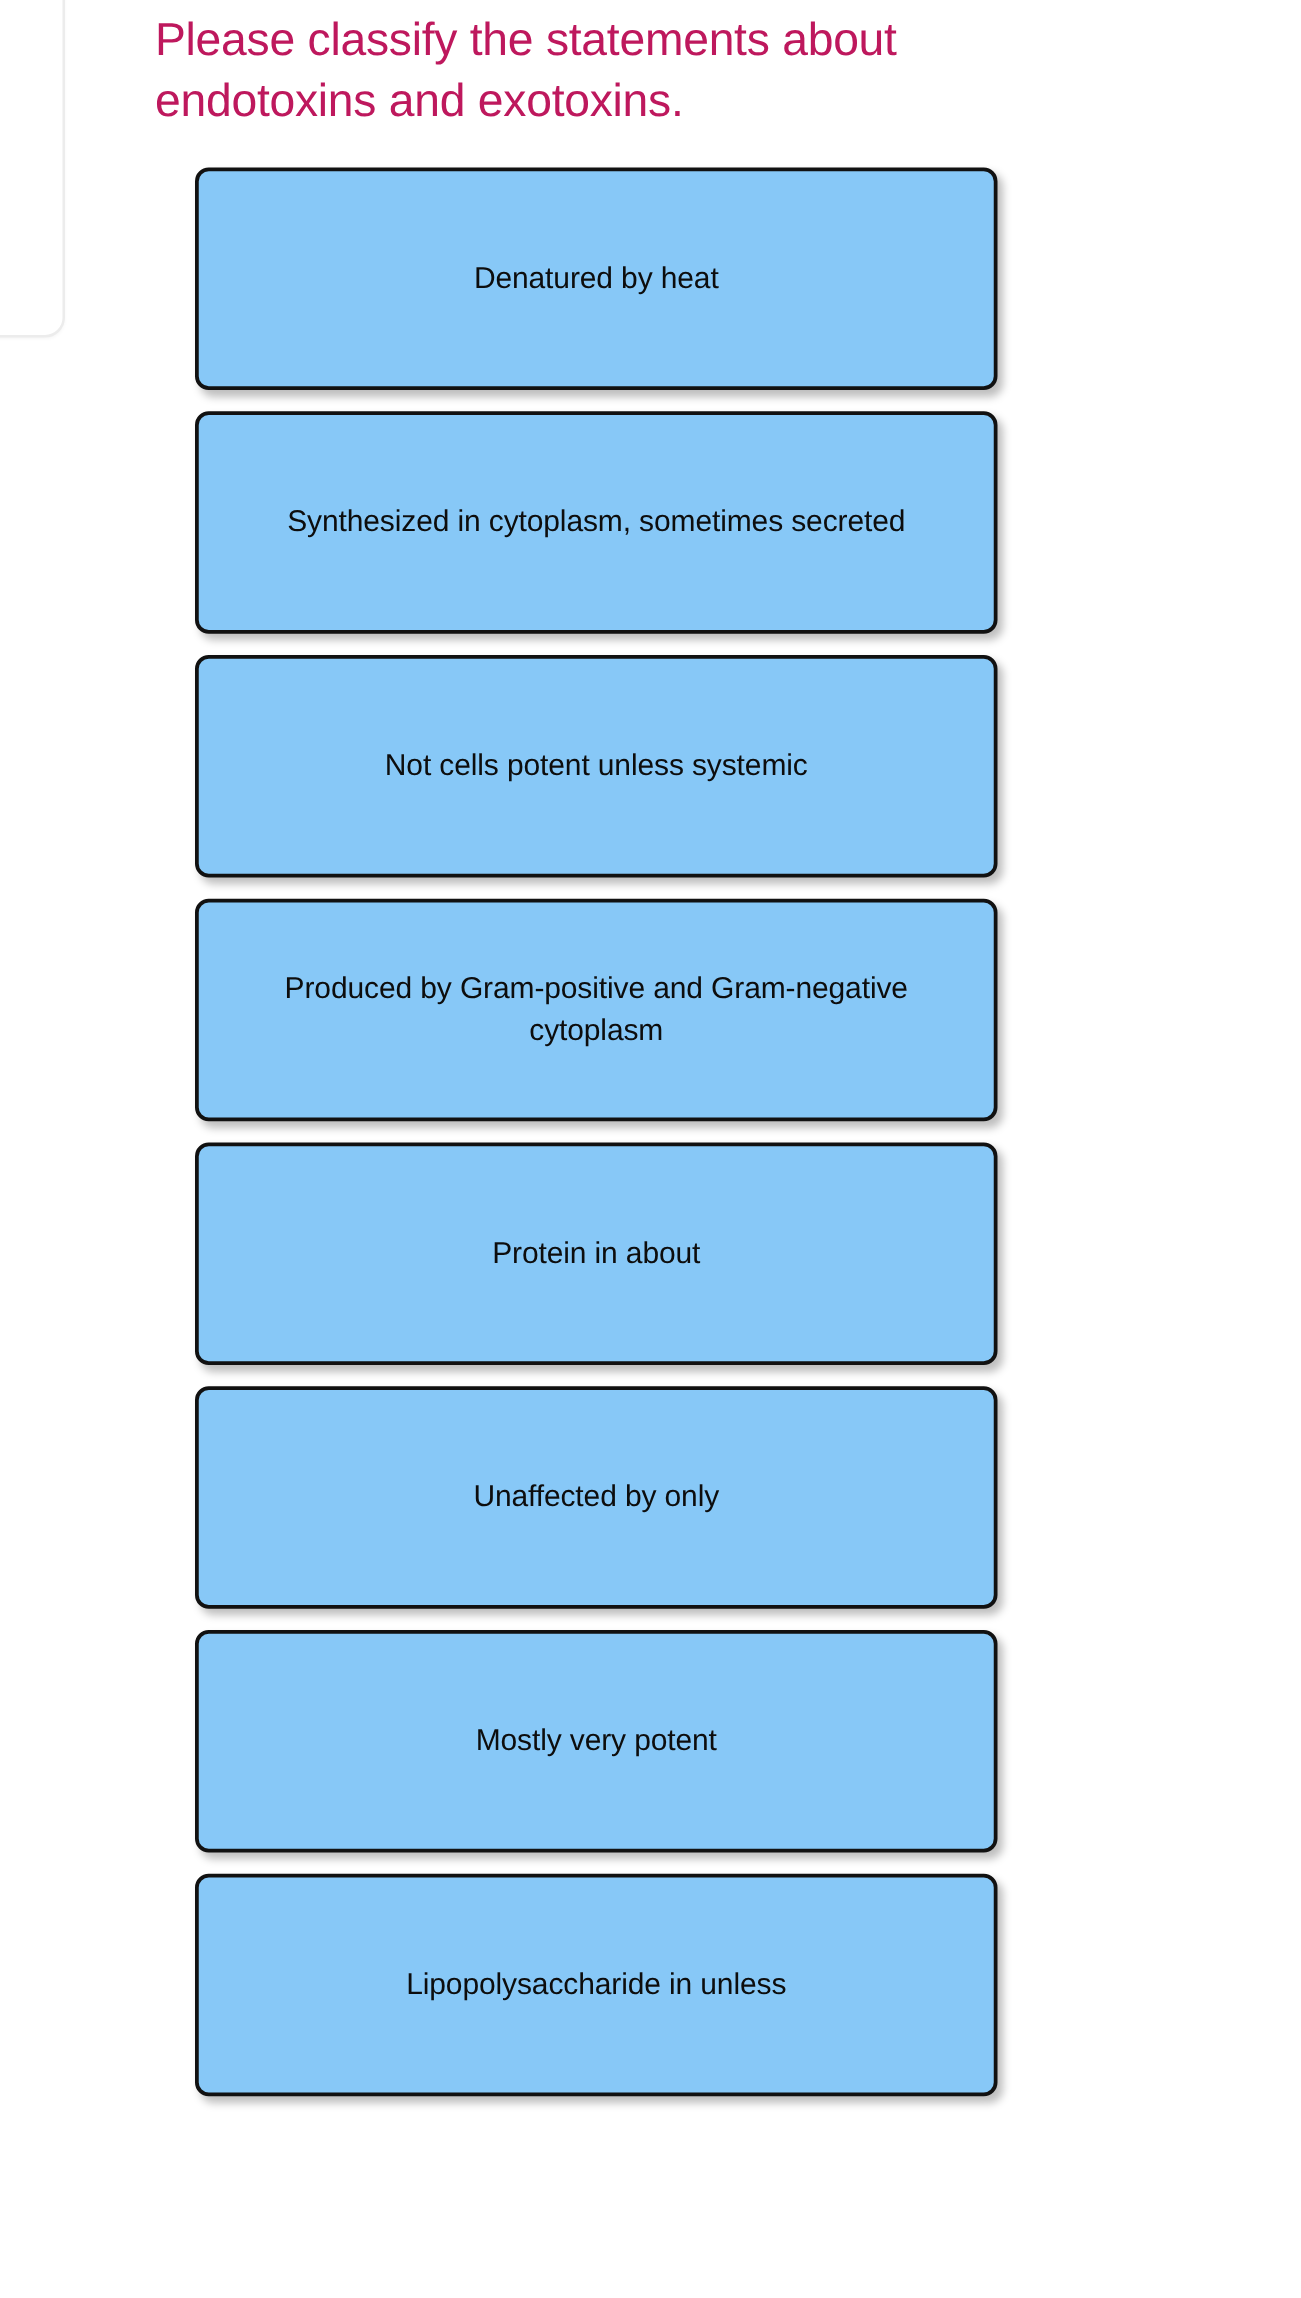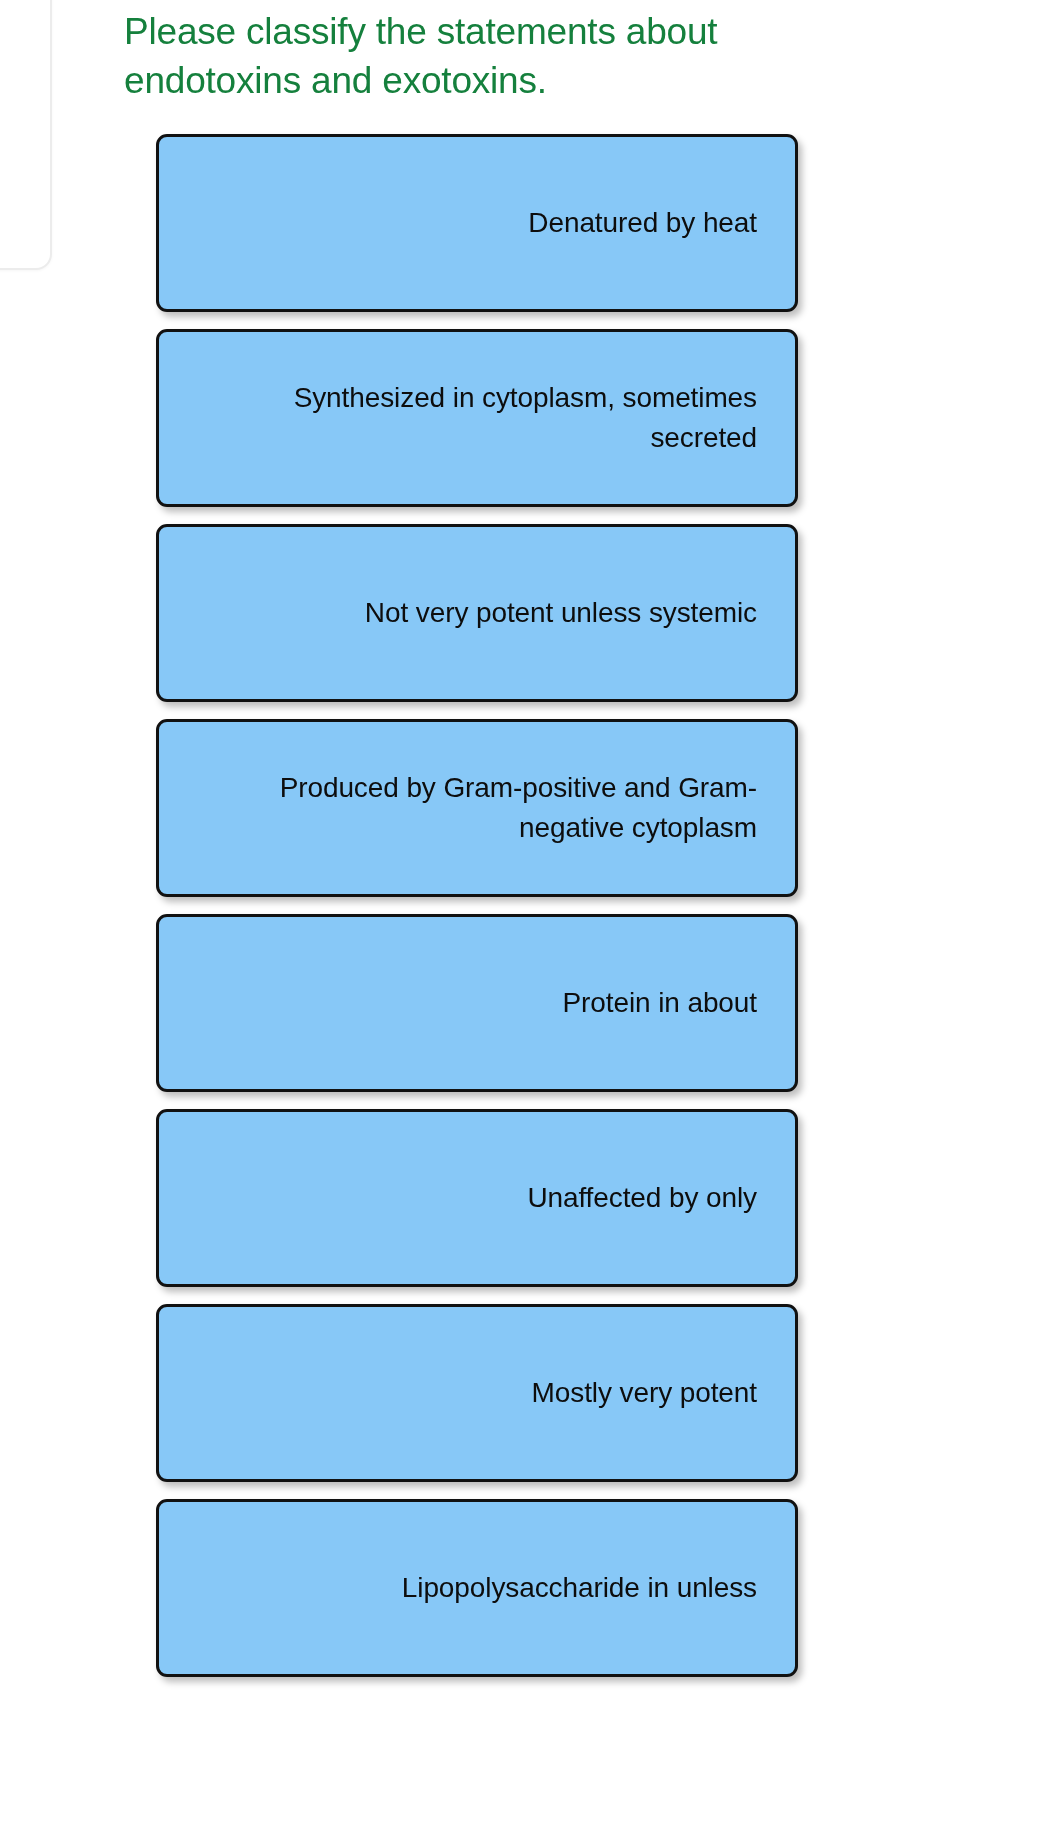--- a/index.html
+++ b/index.html
@@ -31,21 +31,21 @@
   }
 
   
   .prompt {
     position: absolute;
     left: 124px;
     top: 8px;
     width: 700px;
     font-size: 37px;
     line-height: 1.32;
-    color: #15803d;
+    color: #be185d;
     letter-spacing: -0.2px;
     font-weight: 400;
   }
 
   
   .tile-list {
     position: absolute;
     left: 156px;
     top: 134px;
     width: 642px;
@@ -63,22 +63,22 @@
     box-shadow: 4px 5px 7px rgba(0,0,0,0.26);
     display: flex;
     align-items: center;
     justify-content: center;
     cursor: grab;
   }
 
   .tile-label {
     display: block;
     width: 560px;
-    text-align: right;
-    font-size: 28px;
+    text-align: center;
+    font-size: 24px;
     line-height: 1.42;
     color: #0d0d0d;
     font-weight: 400;
     letter-spacing: -0.1px;
     white-space: pre-line;
   }
 </style>
 </head>
 <body>
 
@@ -91,21 +91,21 @@
   <div class="tile">
     <span class="tile-label">Denatured by heat</span>
   </div>
 
 
   <div class="tile">
     <span class="tile-label">Synthesized in cytoplasm, sometimes secreted</span>
   </div>
 
   <div class="tile">
-    <span class="tile-label">Not very potent unless systemic</span>
+    <span class="tile-label">Not cells potent unless systemic</span>
   </div>
 
   <div class="tile">
     <span class="tile-label">Produced by Gram-positive and Gram-negative cytoplasm</span>
   </div>
 
   <div class="tile">
     <span class="tile-label">Protein in about</span>
   </div>
 

